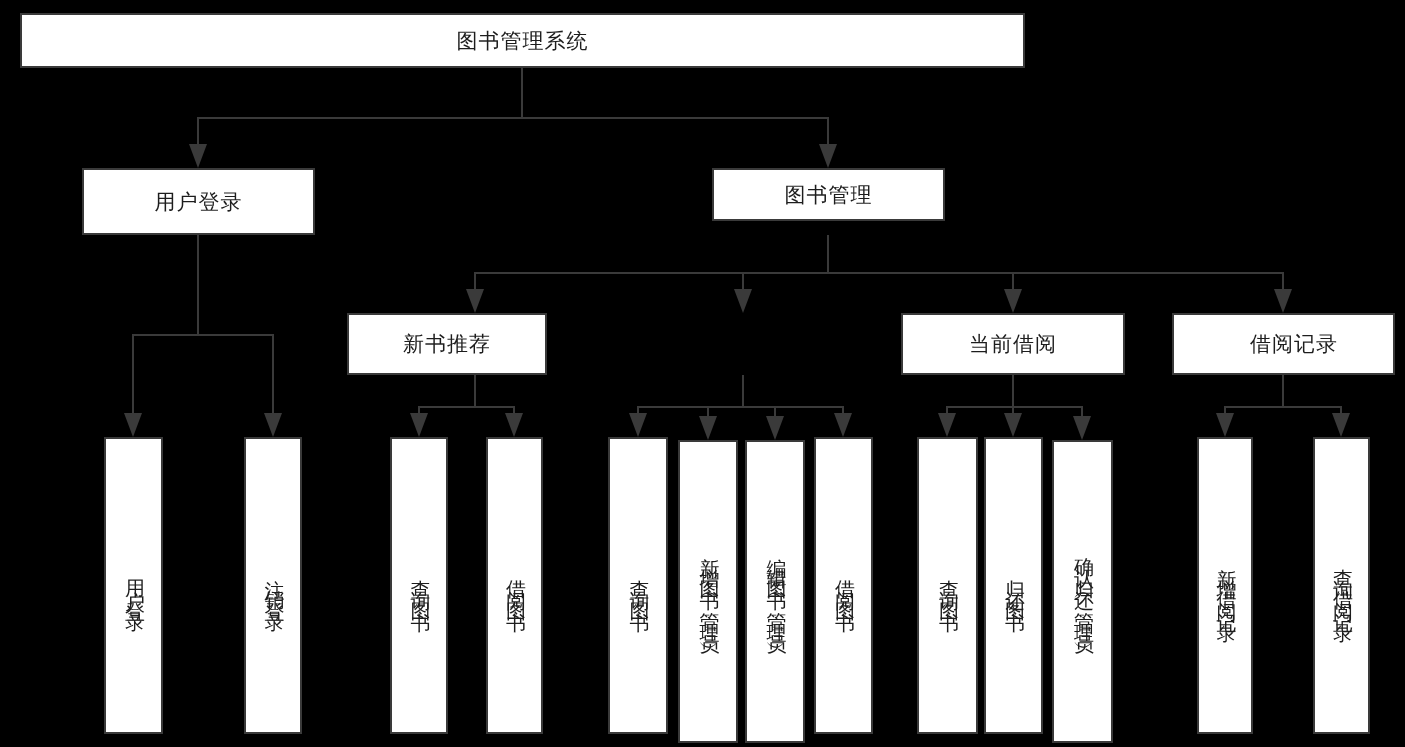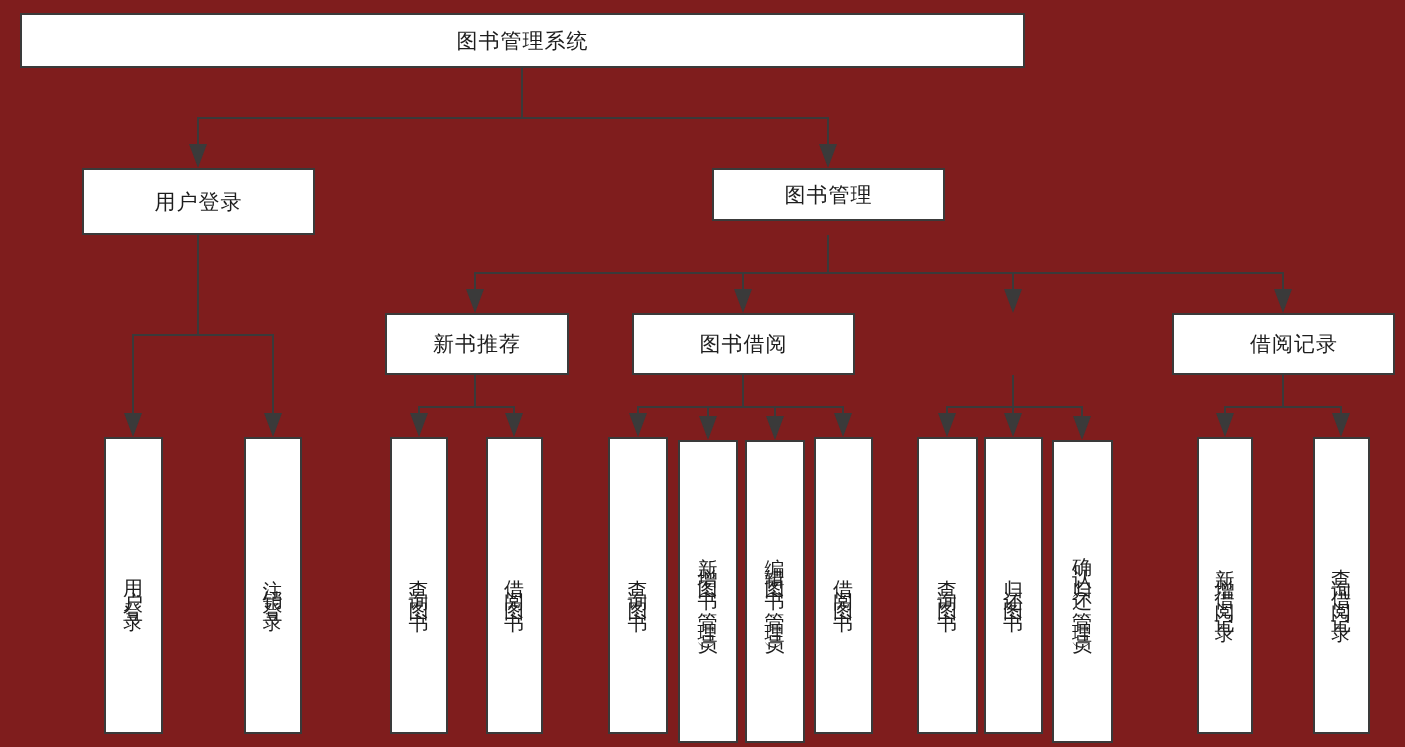--- a/index.html
+++ b/index.html
@@ -1,22 +1,22 @@
 <!DOCTYPE html>
 <html><head>
 <meta charset="utf-8">
 <style>
   html, body { margin: 0; padding: 0; background: #ffffff; }
   .canvas {
     position: relative;
     width: 1405px;
     height: 747px;
-    background: #7f1d1d;
+    background: #000000;
     overflow: hidden;
-    font-family: Liberation Serif, serif;
+    font-family: Liberation Mono, monospace;
     color: #1d1d1d;
   }
   .connectors {
     position: absolute;
     left: 0; top: 0;
     width: 1405px; height: 747px;
   }
   .box {
     position: absolute;
     box-sizing: border-box;
@@ -100,25 +100,25 @@
     <span>图书管理系统</span>
   </div>
 
   <div class="box" style="left:82px;top:168px;width:233px;height:67px;">
     <span>用户登录</span>
   </div>
   <div class="box" style="left:712px;top:168px;width:233px;height:53px;">
     <span>图书管理</span>
   </div>
 
-  <div class="box" style="left:385px;top:313px;width:184px;height:62px;text-align:right;">
+  <div class="box" style="left:347px;top:313px;width:200px;height:62px;text-align:right;">
     <span>新书推荐</span>
   </div>
-  <div class="box" style="left:632px;top:313px;width:223px;height:62px;">
-    <span>图书借阅</span>
+  <div class="box" style="left:901px;top:313px;width:224px;height:62px;">
+    <span>当前借阅</span>
   </div>
   <div class="box" style="left:1172px;top:313px;width:223px;height:62px;padding-left:21px;">
     <span>借阅记录</span>
   </div>
 
   <div class="box vbox" style="left:104px;top:437px;width:59px;height:297px;">
     <span class="vtext">用户登录</span>
   </div>
   <div class="box vbox" style="left:244px;top:437px;width:58px;height:297px;">
     <span class="vtext">注销登录</span>

